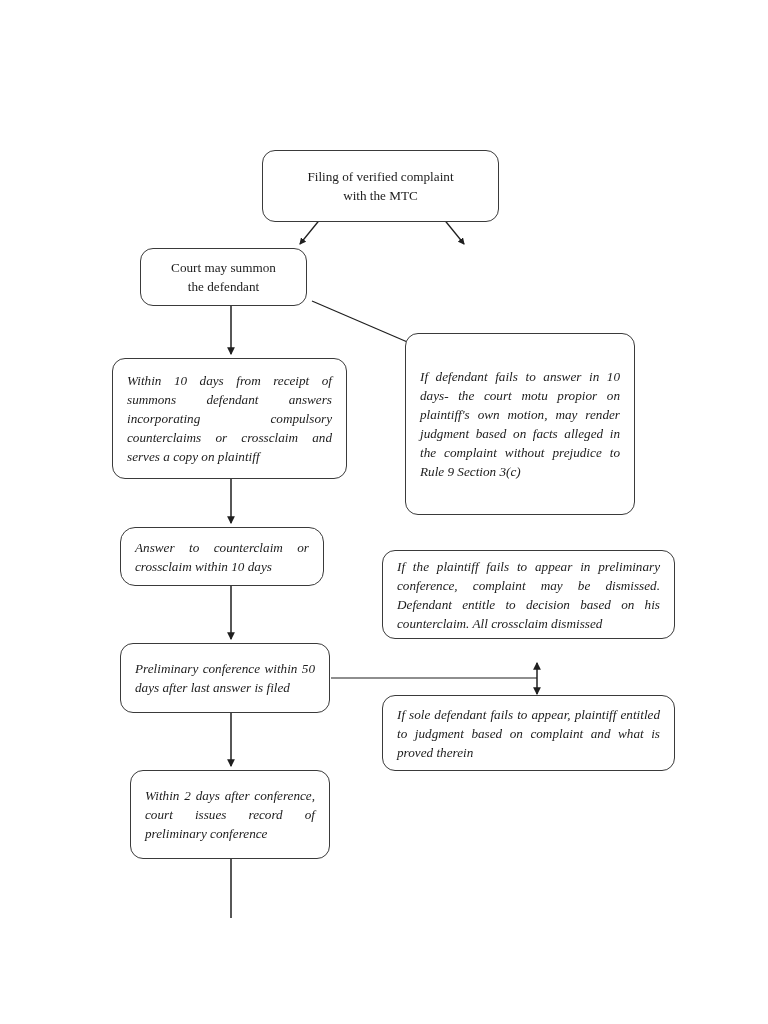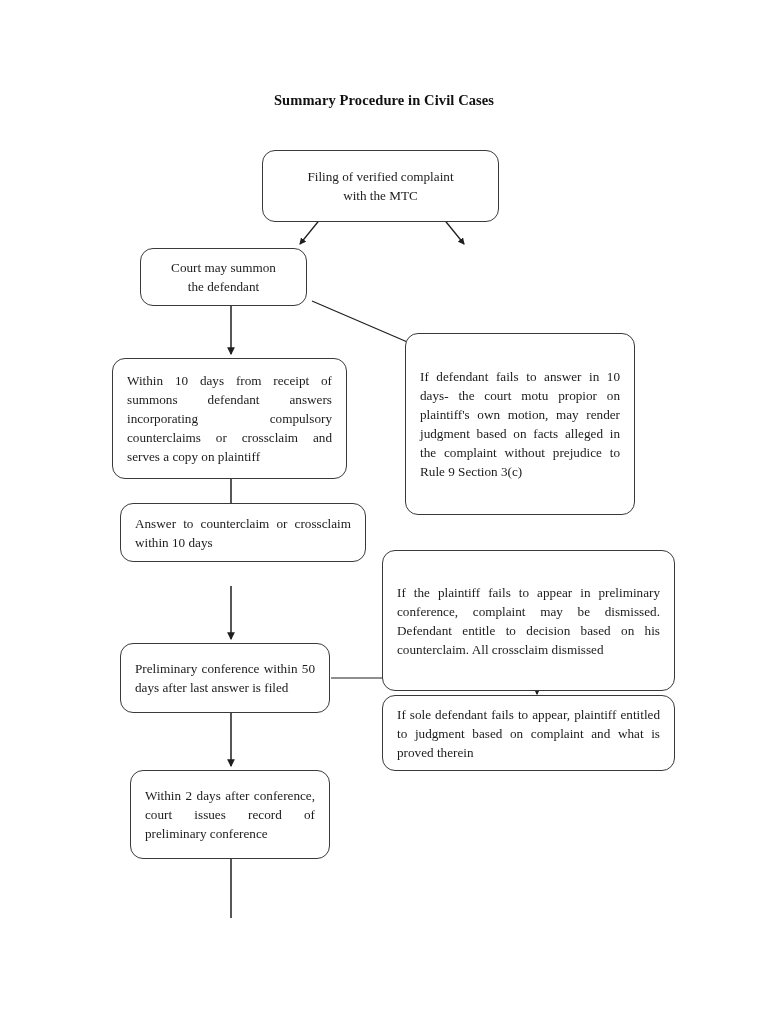--- a/index.html
+++ b/index.html
@@ -59,28 +59,28 @@
     white-space: pre-line;
   }
   .center .txt {
     text-align: center;
     padding: 0 10px;
   }
   .just .txt {
     text-align: justify;
     text-align-last: left;
     padding: 0 14px;
+    font-style: italic;
   }
 </style>
 </head>
 <body>
 
 <div id="page">
 
-  <div class="title">Summary Procedure in Civil Cases</div>
 
   <svg id="connectors" viewBox="0 0 768 1024" width="768" height="1024">
     <defs>
       <marker id="arrow" viewBox="0 0 10 10" refX="8.5" refY="5" markerWidth="5.2" markerHeight="5.2" orient="auto-start-reverse">
         <path d="M 0 0 L 10 5 L 0 10 z" fill="#1f1f1f"></path>
       </marker>
     </defs>
 
     <line x1="330" y1="207" x2="300" y2="244" stroke="#1f1f1f" stroke-width="1.3" marker-end="url(#arrow)"></line>
 
@@ -115,25 +115,25 @@
 
 
   <div class="node just" style="left:112px; top:358px; width:235px; height:121px;">
     <span class="txt">Within 10 days from receipt of summons defendant answers incorporating compulsory counterclaims or crossclaim and serves a copy on plaintiff</span>
   </div>
 
   <div class="node just" style="left:405px; top:333px; width:230px; height:182px;">
     <span class="txt">If defendant fails to answer in 10 days- the court motu propior on plaintiff's own motion, may render judgment based on facts alleged in the complaint without prejudice to Rule 9 Section 3(c)</span>
   </div>
 
-  <div class="node just" style="left:120px; top:503px; width:246px; height:59px;">
+  <div class="node just" style="left:120px; top:527px; width:204px; height:59px;border-radius:15px;">
     <span class="txt">Answer to counterclaim or crossclaim within 10 days</span>
   </div>
 
-  <div class="node just" style="left:382px; top:550px; width:293px; height:141px;">
+  <div class="node just" style="left:382px; top:550px; width:293px; height:89px;">
     <span class="txt">If the plaintiff fails to appear in preliminary conference, complaint may be dismissed. Defendant entitle to decision based on his counterclaim. All crossclaim dismissed</span>
   </div>
 
   <div class="node just" style="left:120px; top:643px; width:210px; height:70px;">
     <span class="txt">Preliminary conference within 50 days after last answer is filed</span>
   </div>
 
   <div class="node just" style="left:382px; top:695px; width:293px; height:76px;">
     <span class="txt">If sole defendant fails to appear, plaintiff entitled to judgment based on complaint and what is proved therein</span>
   </div>

